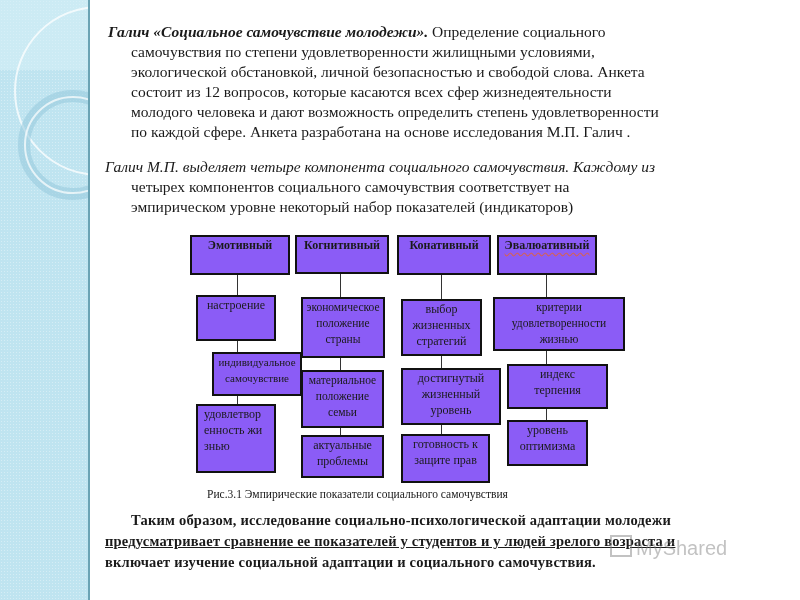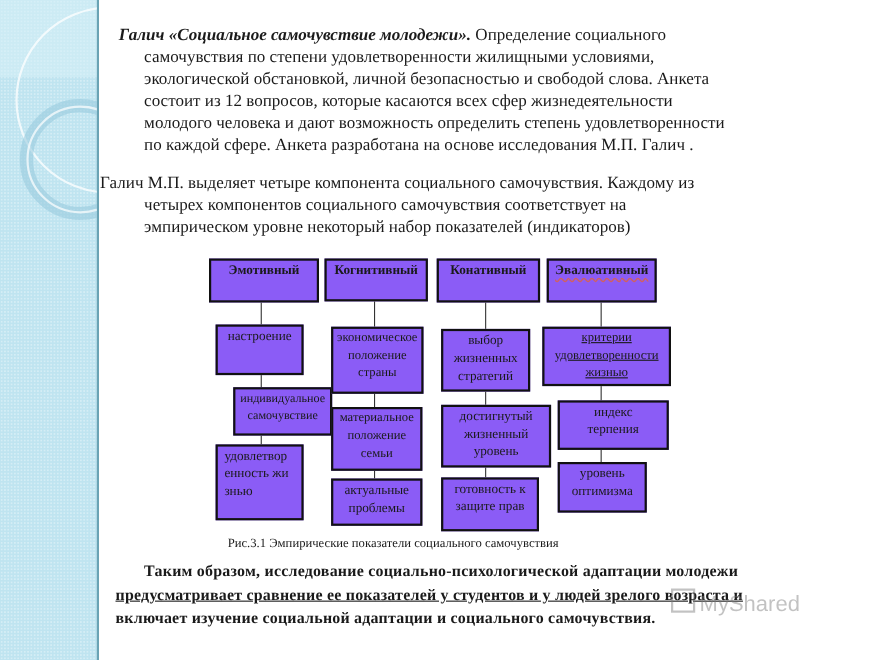--- a/index.html
+++ b/index.html
@@ -30,21 +30,21 @@
     border-width:2px; border-color:rgba(255,255,255,0.75); }
   .ring.small { left:18px; top:90px; width:110px; height:110px;
     border-width:12px; border-color:rgba(150,200,220,0.55); }
   .ring.small2 { left:24px; top:96px; width:98px; height:98px;
     border-width:2px; border-color:rgba(255,255,255,0.7); }
 
   .txt { position:absolute; font-size:15.5px; line-height:20px; white-space:nowrap; }
   .p1-first { left:108px; top:22px; }
   .p1-first .em { font-style:italic; font-weight:bold; }
   .p1-rest { left:131px; top:42px; }
-  .p2-first { left:91px; top:157px; }
+  .p2-first { left:105px; top:157px;font-style:italic; }
   .p2-rest { left:131px; top:177px; }
 
   .box {
     position:absolute; box-sizing:border-box;
     border:2px solid #111; background:#8b5cf6;
     display:flex; align-items:flex-start; justify-content:center;
     text-align:center; font-size:12px; line-height:16px;
     font-family:"Liberation Serif", "DejaVu Serif", serif;
   }
   .box.head { font-weight:bold; font-size:12px; }
@@ -143,21 +143,21 @@
     </div>
   <div class="vline" style="left:441px;top:425px;height:9px;"></div>
   <div class="box" style="left:401px;top:434px;width:89px;height:49px;">
       <span style="width:75px;display:block;">готовность к защите прав</span>
     </div>
 
   <div class="box head wavy" style="left:497px;top:235px;width:100px;height:40px;">
       <span>Эвалюативный</span>
     </div>
   <div class="vline" style="left:546px;top:275px;height:22px;"></div>
-  <div class="box" style="left:493px;top:297px;width:117px;height:54px;font-size:11.5px;text-decoration:underline;">
+  <div class="box" style="left:493px;top:297px;width:132px;height:54px;font-size:11.5px;">
       <span style="width:105px;display:block;">критерии удовлетворенности жизнью</span>
     </div>
   <div class="vline" style="left:546px;top:351px;height:13px;"></div>
   <div class="box" style="left:507px;top:364px;width:101px;height:45px;">
       <span style="width:55px;display:block;">индекс терпения</span>
     </div>
   <div class="vline" style="left:546px;top:409px;height:11px;"></div>
   <div class="box" style="left:507px;top:420px;width:81px;height:46px;">
       <span style="width:65px;display:block;">уровень оптимизма</span>
     </div>

